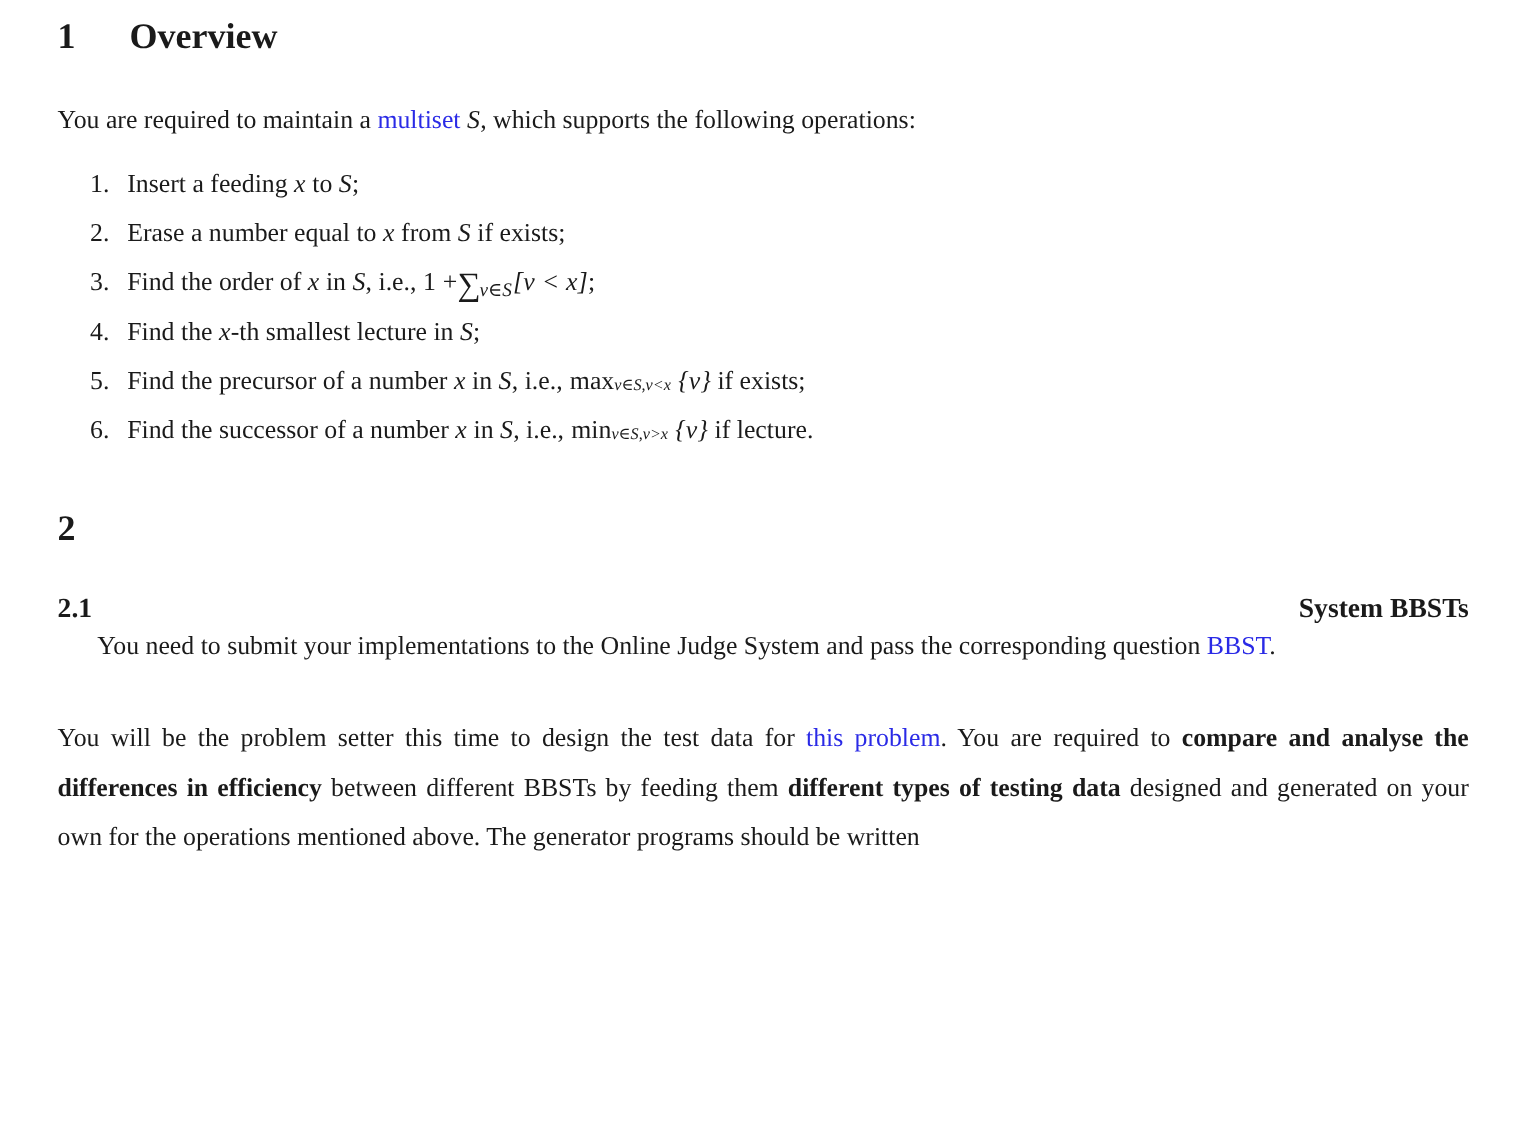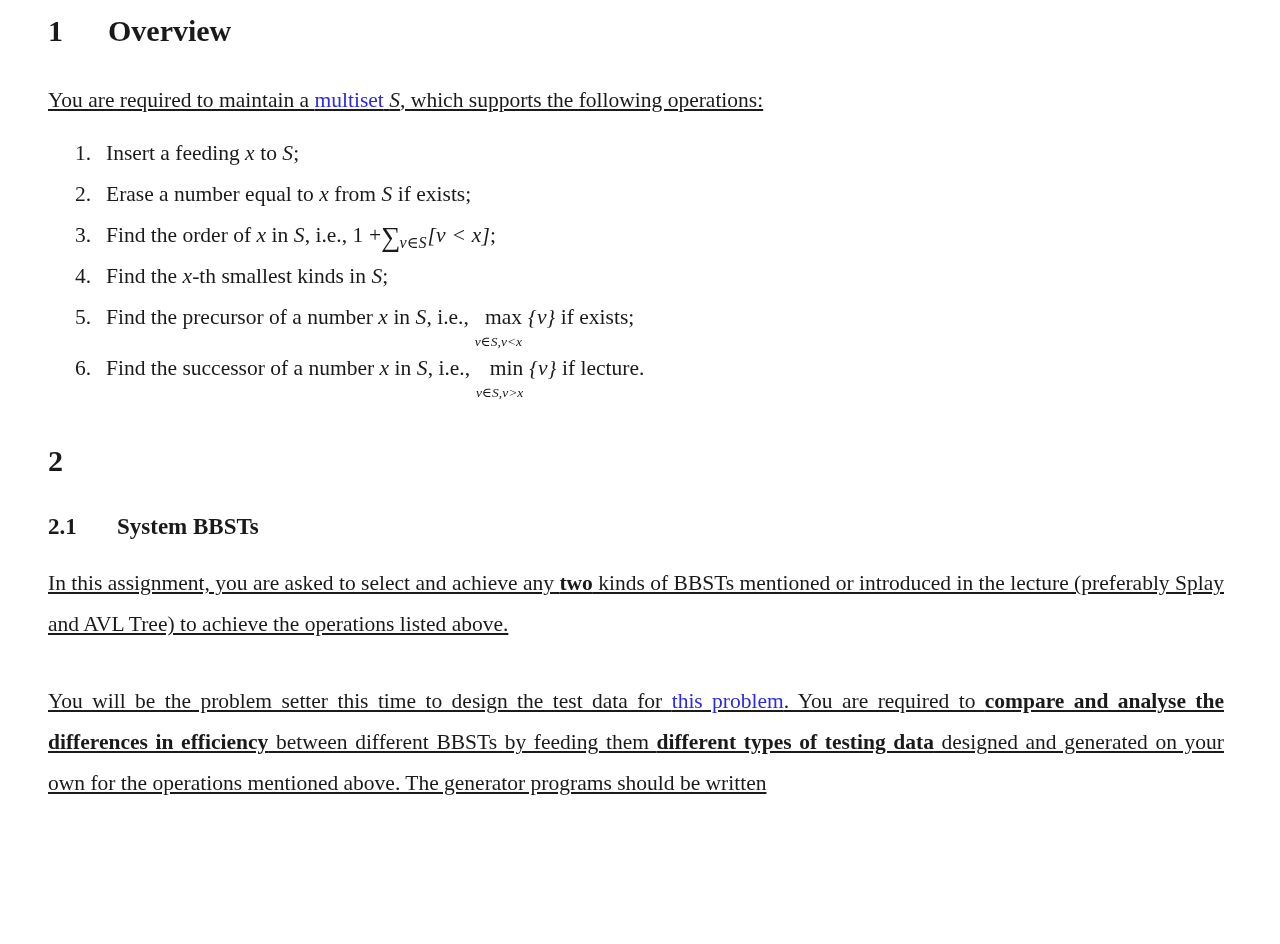--- a/index.html
+++ b/index.html
@@ -46,37 +46,37 @@
     font-weight: bold;
   }
   h2.subsec {
     font-size: 23px;
     font-weight: bold;
     margin: 0;
     padding: 0;
     line-height: 1.0;
     display: flex;
     align-items: baseline;
+    justify-content: space-between;
   }
   h2.subsec .num {
     display: inline-block;
     width: 69px;
     flex: 0 0 69px;
     font-weight: bold;
   }
 
   
   p.body {
     font-size: 21.5px;
     line-height: 41px;
     margin: 0;
     padding: 0;
     text-align: justify;
     text-justify: inter-word;
-    text-decoration: underline;
   }
   p.body.indent { text-indent: 33px; }
 
   .lnk { color: #2a2ae6; text-decoration: none; }
   .bold { font-weight: bold; }
 
   
   .mi {
     font-family: "Liberation Serif", "DejaVu Serif", serif;
     font-style: italic;
@@ -102,22 +102,22 @@
     font-size: 16px;
     font-style: italic;
     position: relative;
     top: 7px;
     left: -1px;
   }
 
   
   .limop {
     display: inline-flex;
-    flex-direction: column;
-    align-items: flex-end;
+    flex-direction: row;
+    align-items: center;
     vertical-align: baseline;
     margin: 0 6px;
     position: relative;
     top: 0px;
   }
   .limop .opname {
     font-style: normal;
     font-size: 21.5px;
     line-height: 1.0;
   }
@@ -179,21 +179,21 @@
       </li>
 
       <li>
         <span class="marker">3.</span><span>Find the order of </span><span class="mi">x</span><span> in </span><span class="mi">S</span><span>, i.e., </span><span class="mi mup">1 +</span><span class="sumop">
             <span class="glyph">∑</span>
             <span class="lim">v∈S</span>
           </span><span class="mi">[v &lt; x]</span><span>;</span>
       </li>
 
       <li>
-        <span class="marker">4.</span><span>Find the </span><span class="mi">x</span><span>-th smallest kinds in </span><span class="mi">S</span><span>;</span>
+        <span class="marker">4.</span><span>Find the </span><span class="mi">x</span><span>-th smallest lecture in </span><span class="mi">S</span><span>;</span>
       </li>
 
       <li style="line-height:41px;">
         <span class="marker">5.</span><span>Find the precursor of a number </span><span class="mi">x</span><span> in </span><span class="mi">S</span><span>, i.e.,</span><span class="limop">
             <span class="opname">max</span>
             <span class="sub">v∈S,v&lt;x</span>
           </span><span class="mi">{v}</span><span> if exists;</span>
       </li>
 
       <li style="line-height:41px;">
@@ -207,24 +207,24 @@
 
     <h1 class="sec" style="margin-top:47px;">
       <span class="num">2</span>
     </h1>
 
     <h2 class="subsec" style="margin-top:39px;">
       <span class="num">2.1</span>
       <span>System BBSTs</span>
     </h2>
 
-    <p class="body" style="margin-top:25px;">
-      <span>In this assignment, you are asked to select and achieve any </span><span class="bold">two</span><span> kinds of BBSTs mentioned or introduced in the lecture (preferably Splay and AVL Tree) to achieve the operations listed above.</span>
+
+    <p class="body indent">
+      <span>You need to submit your implementations to the Online Judge System and pass the corresponding question </span><a class="lnk" href="#">BBST</a><span>.</span>
     </p>
-
 
 
     <p class="body" style="margin-top:36px;">
       <span>You will be the problem setter this time to design the test data for </span><a class="lnk" href="#">this problem</a><span>.  You are required to </span><span class="bold">compare and analyse the differences in efficiency</span><span> between different BBSTs by feeding them </span><span class="bold">different types of testing data</span><span> designed and generated on your own for the operations mentioned above.  The generator programs should be written</span>
     </p>
 
   </div>
 </div>
 
 </body></html>

